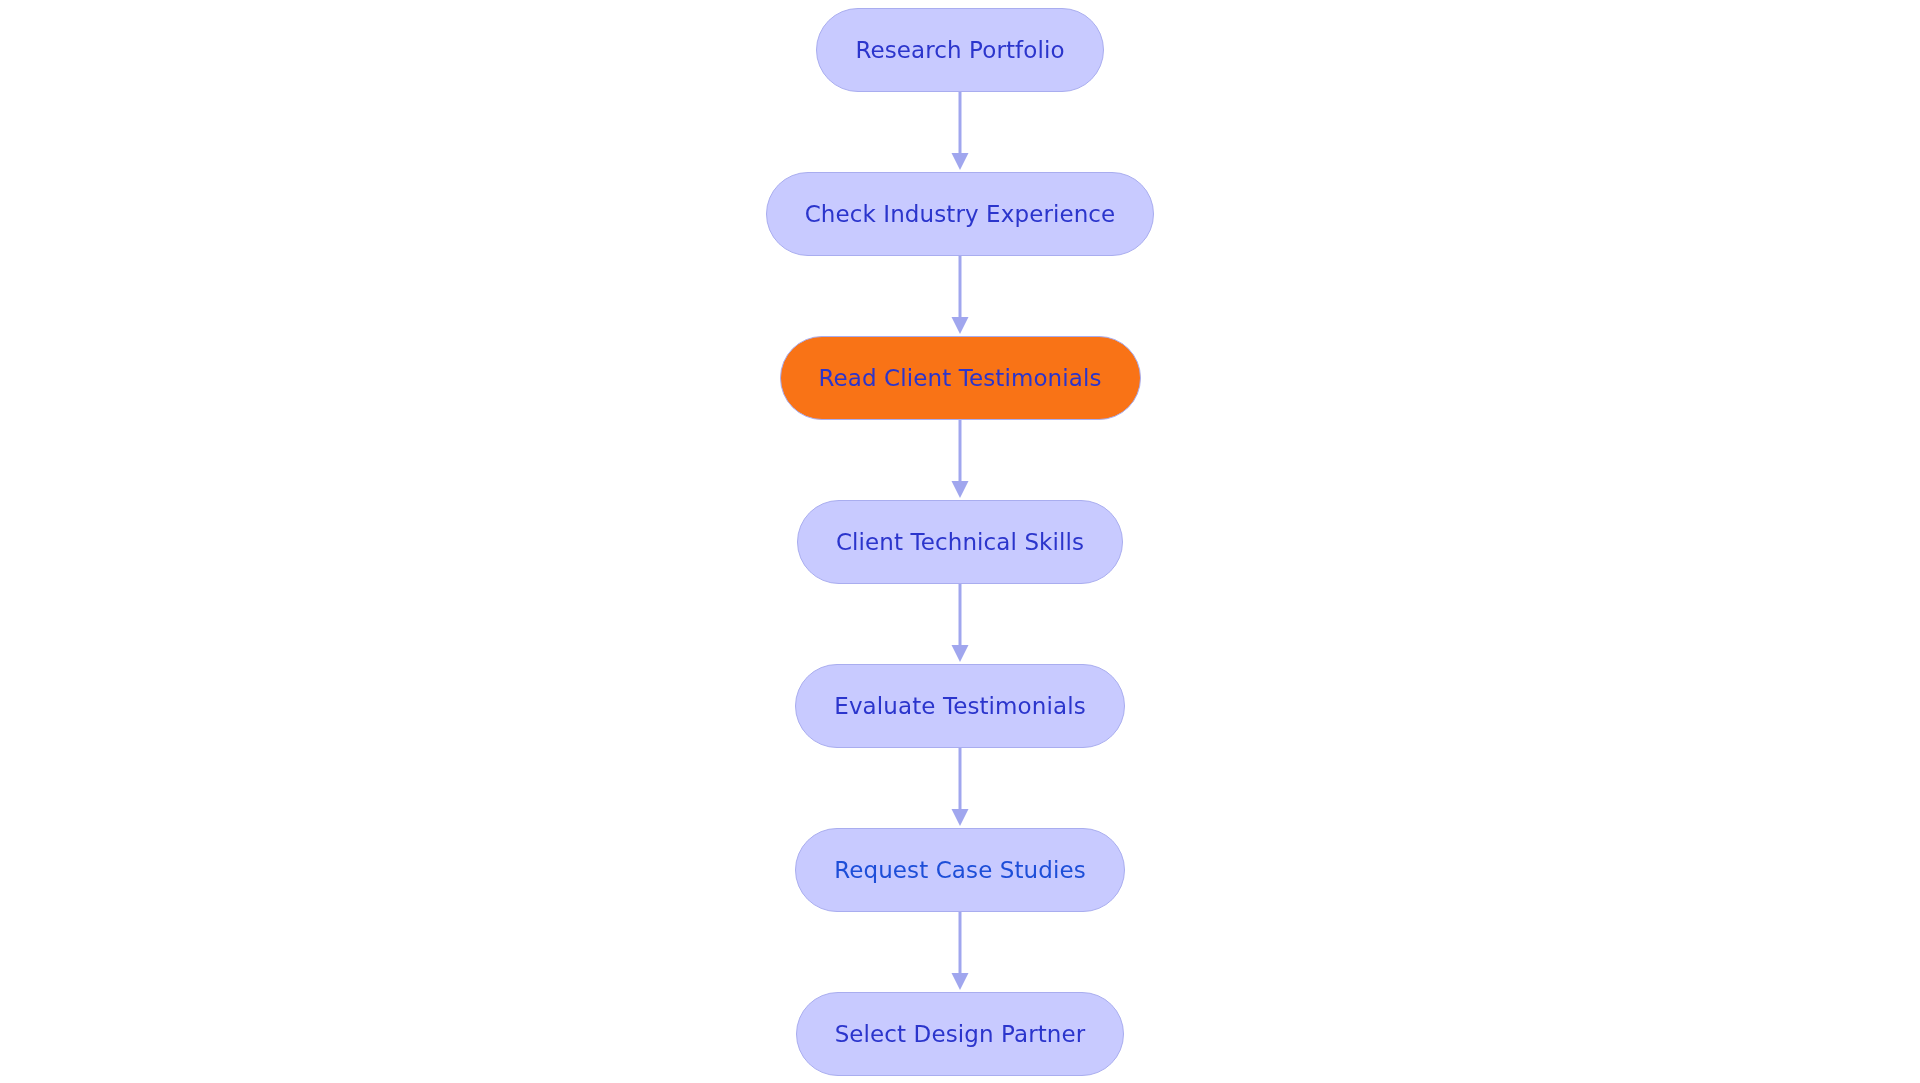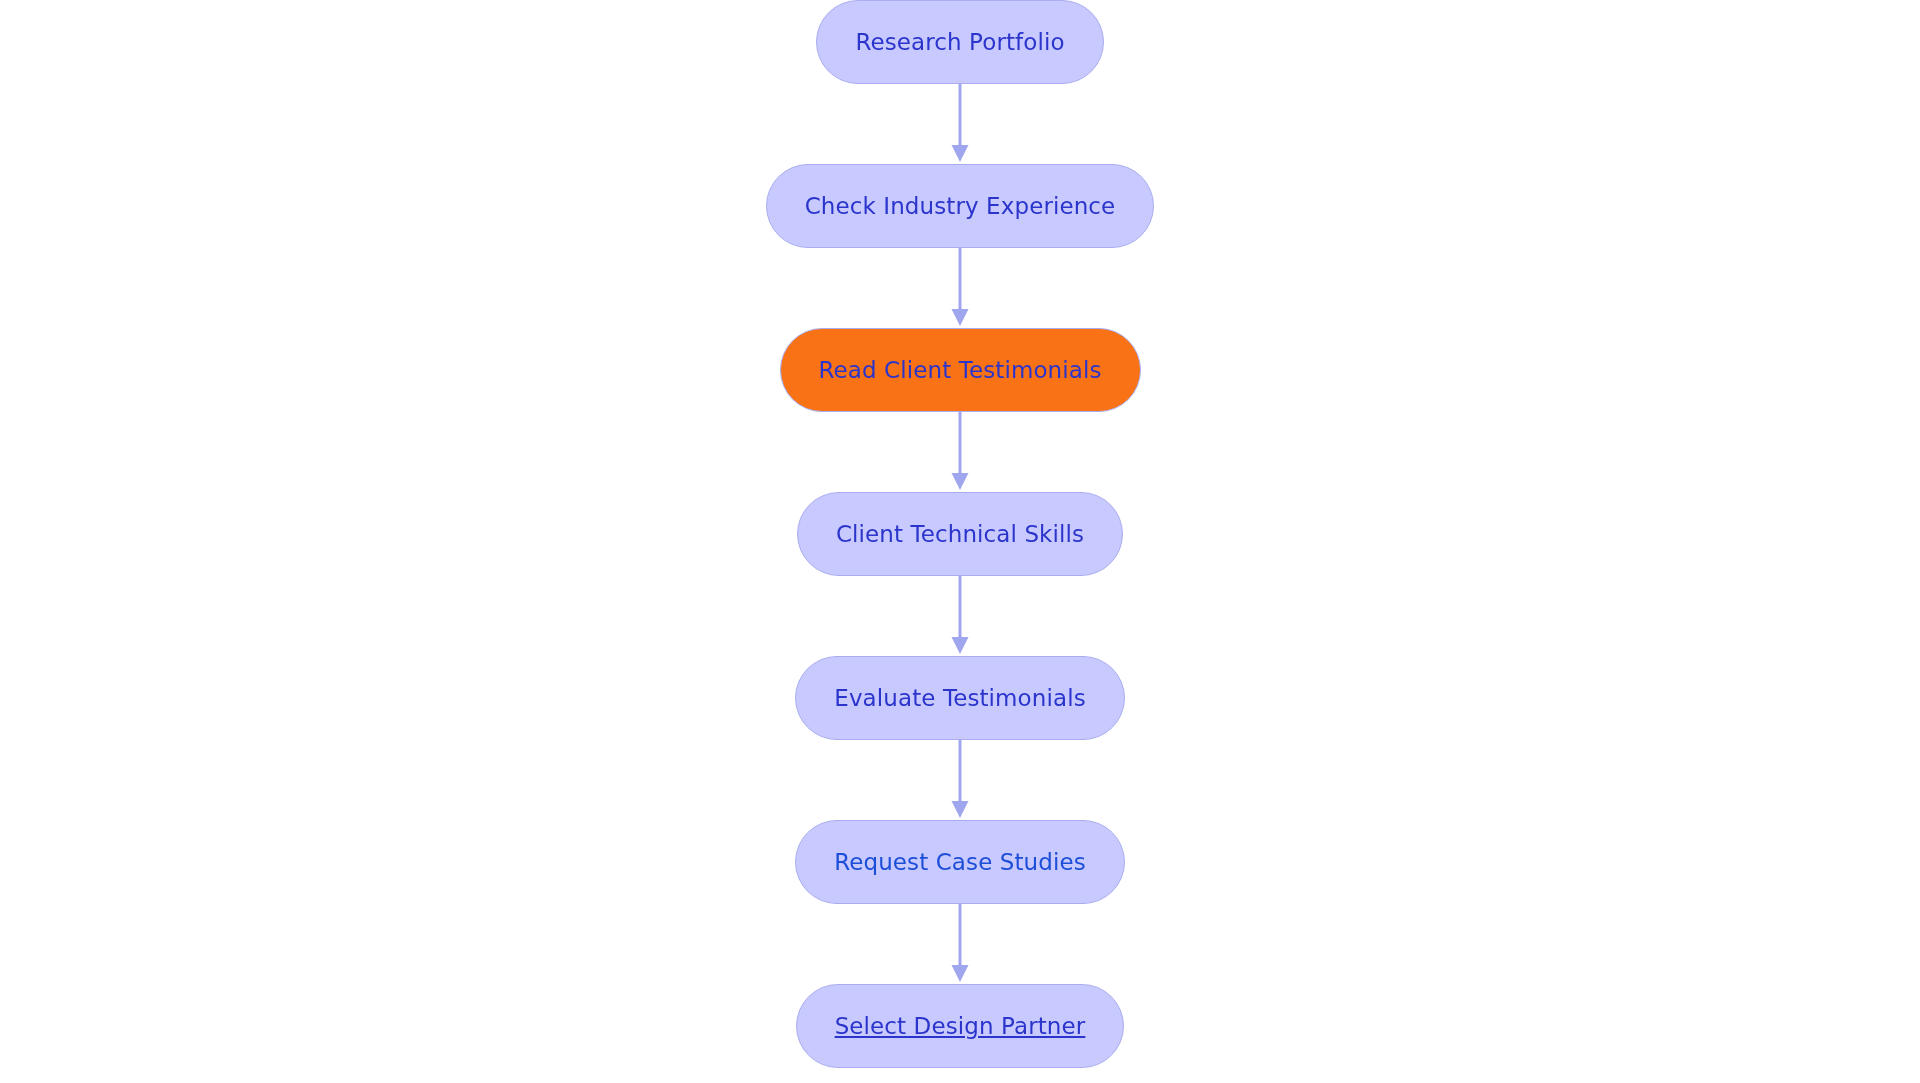--- a/index.html
+++ b/index.html
@@ -18,21 +18,21 @@
   #flowchart-canvas {
     position: relative;
     width: 1920px;
     height: 1083px;
     background: #ffffff;
   }
 
   .flow-column {
     position: absolute;
     left: 0;
-    top: 0;
+    top: 8px;
     width: 1920px;
     display: flex;
     flex-direction: column;
     align-items: center;
   }
 
   .flow-node {
     box-sizing: border-box;
     height: 84px;
     border-radius: 42px;
@@ -118,18 +118,18 @@
 
     <div class="flow-node" style="background: rgb(200, 202, 255); border-color: rgb(169, 173, 239); color: #1d4ed8; justify-content: center;">
       <span>Request Case Studies</span>
     </div>
 
     <svg class="flow-connector" viewBox="0 0 20 80">
       <line class="conn-line" x1="10" y1="0" x2="10" y2="62" style="stroke: rgb(160, 166, 238);"></line>
       <polygon class="conn-head" points="1.5,61 18.5,61 10,78" style="fill: rgb(160, 166, 238);"></polygon>
     </svg>
 
-    <div class="flow-node" style="background: rgb(200, 202, 255); border-color: rgb(169, 173, 239); color: rgb(43, 53, 204); text-decoration: underline;">
+    <div class="flow-node" style="background: rgb(200, 202, 255); border-color: rgb(169, 173, 239); color: rgb(43, 53, 204);">
       <span>Select Design Partner</span>
     </div>
 
   </div>
 </div>
 
 </body></html>

